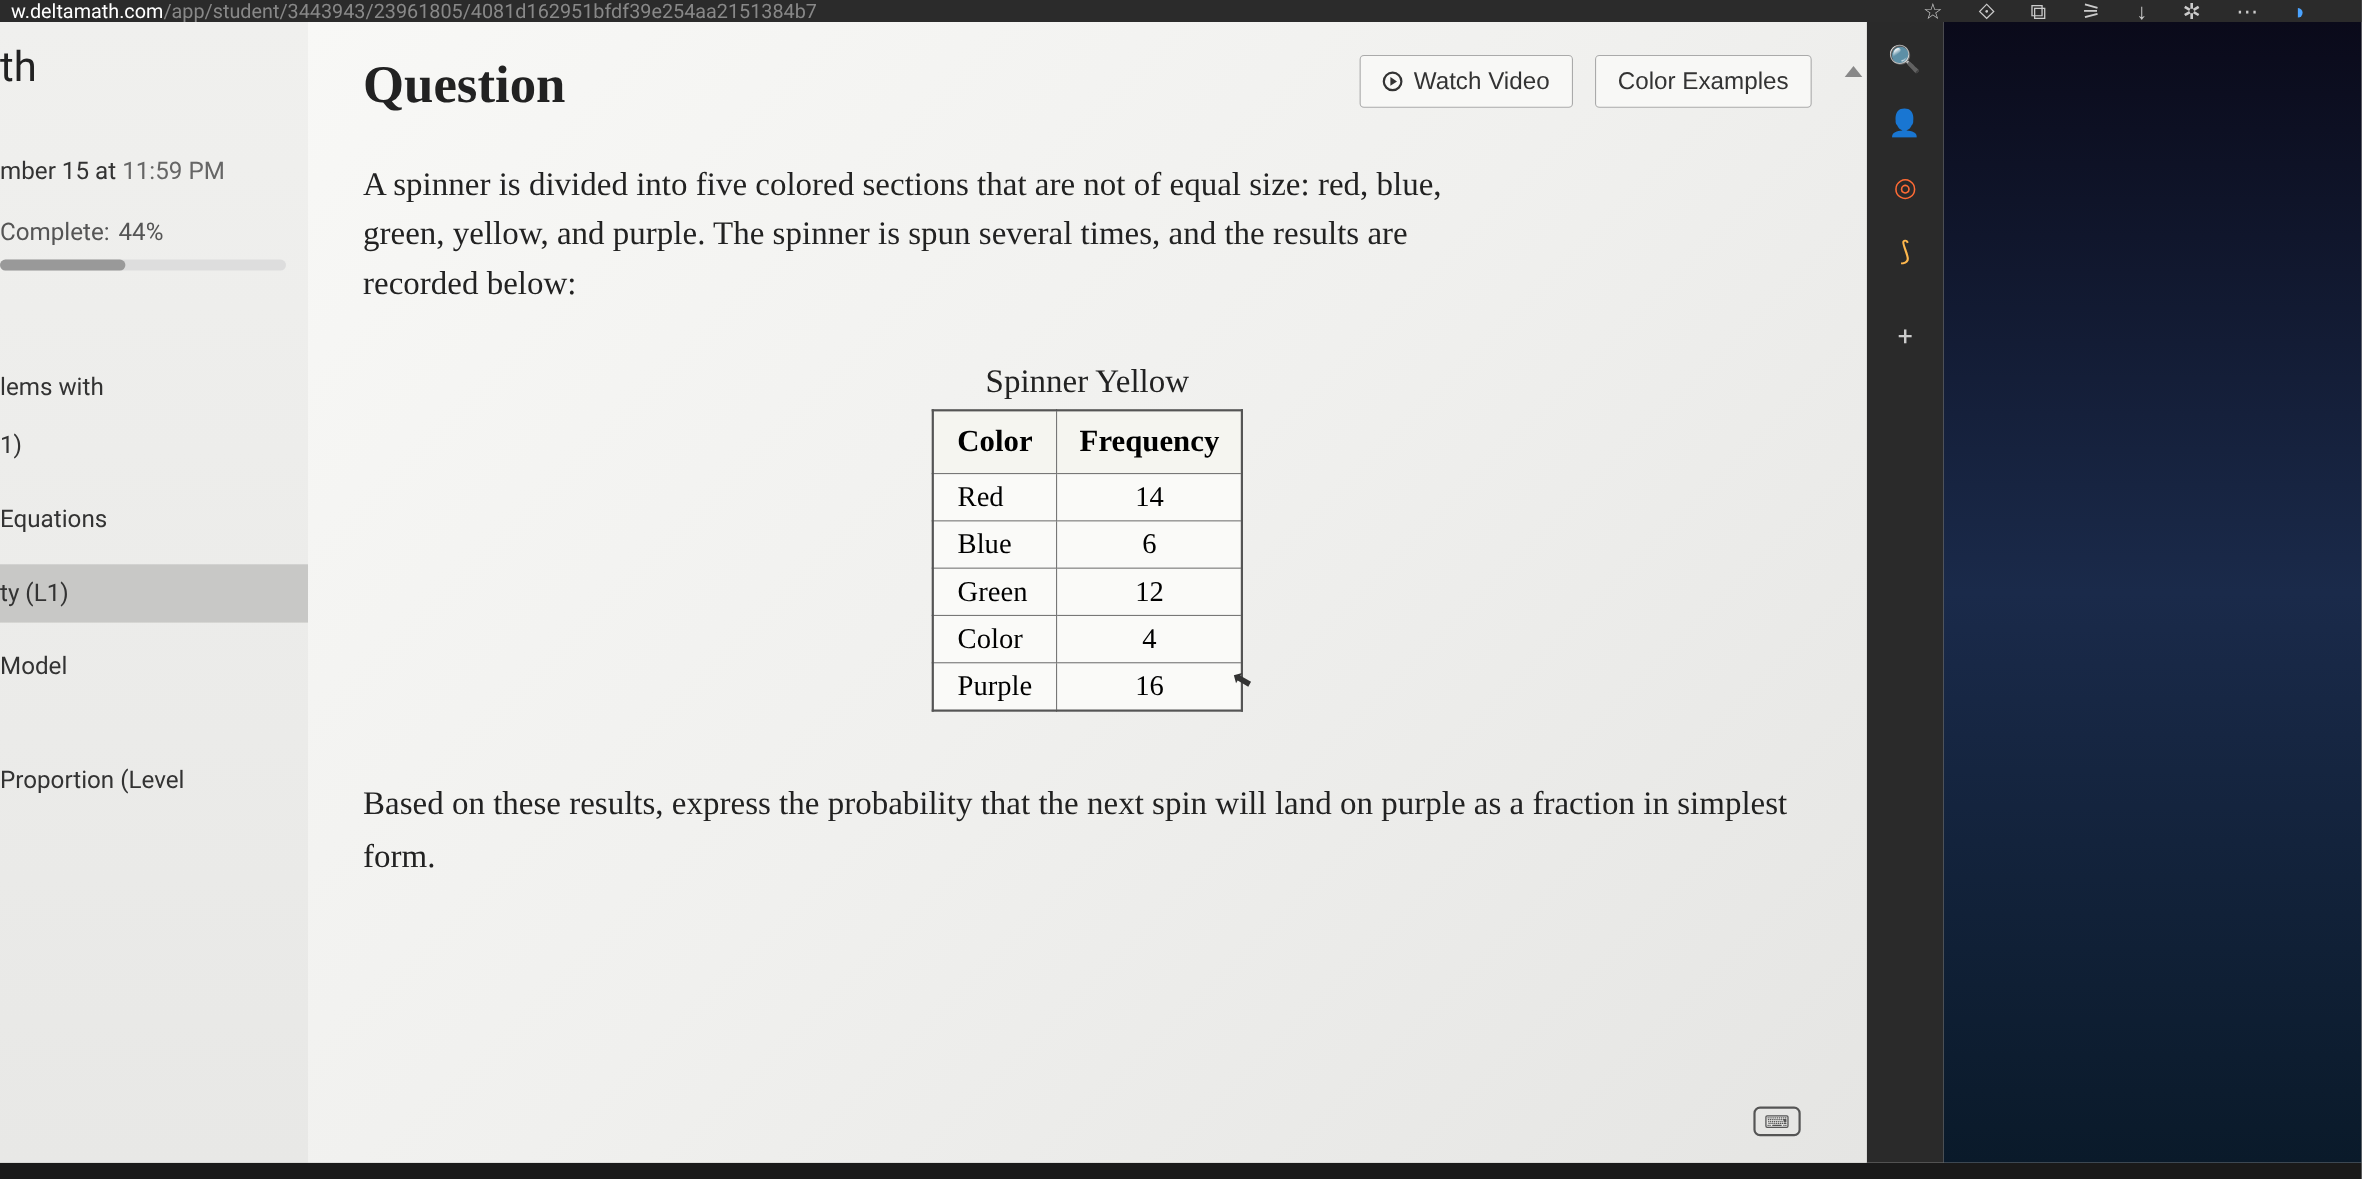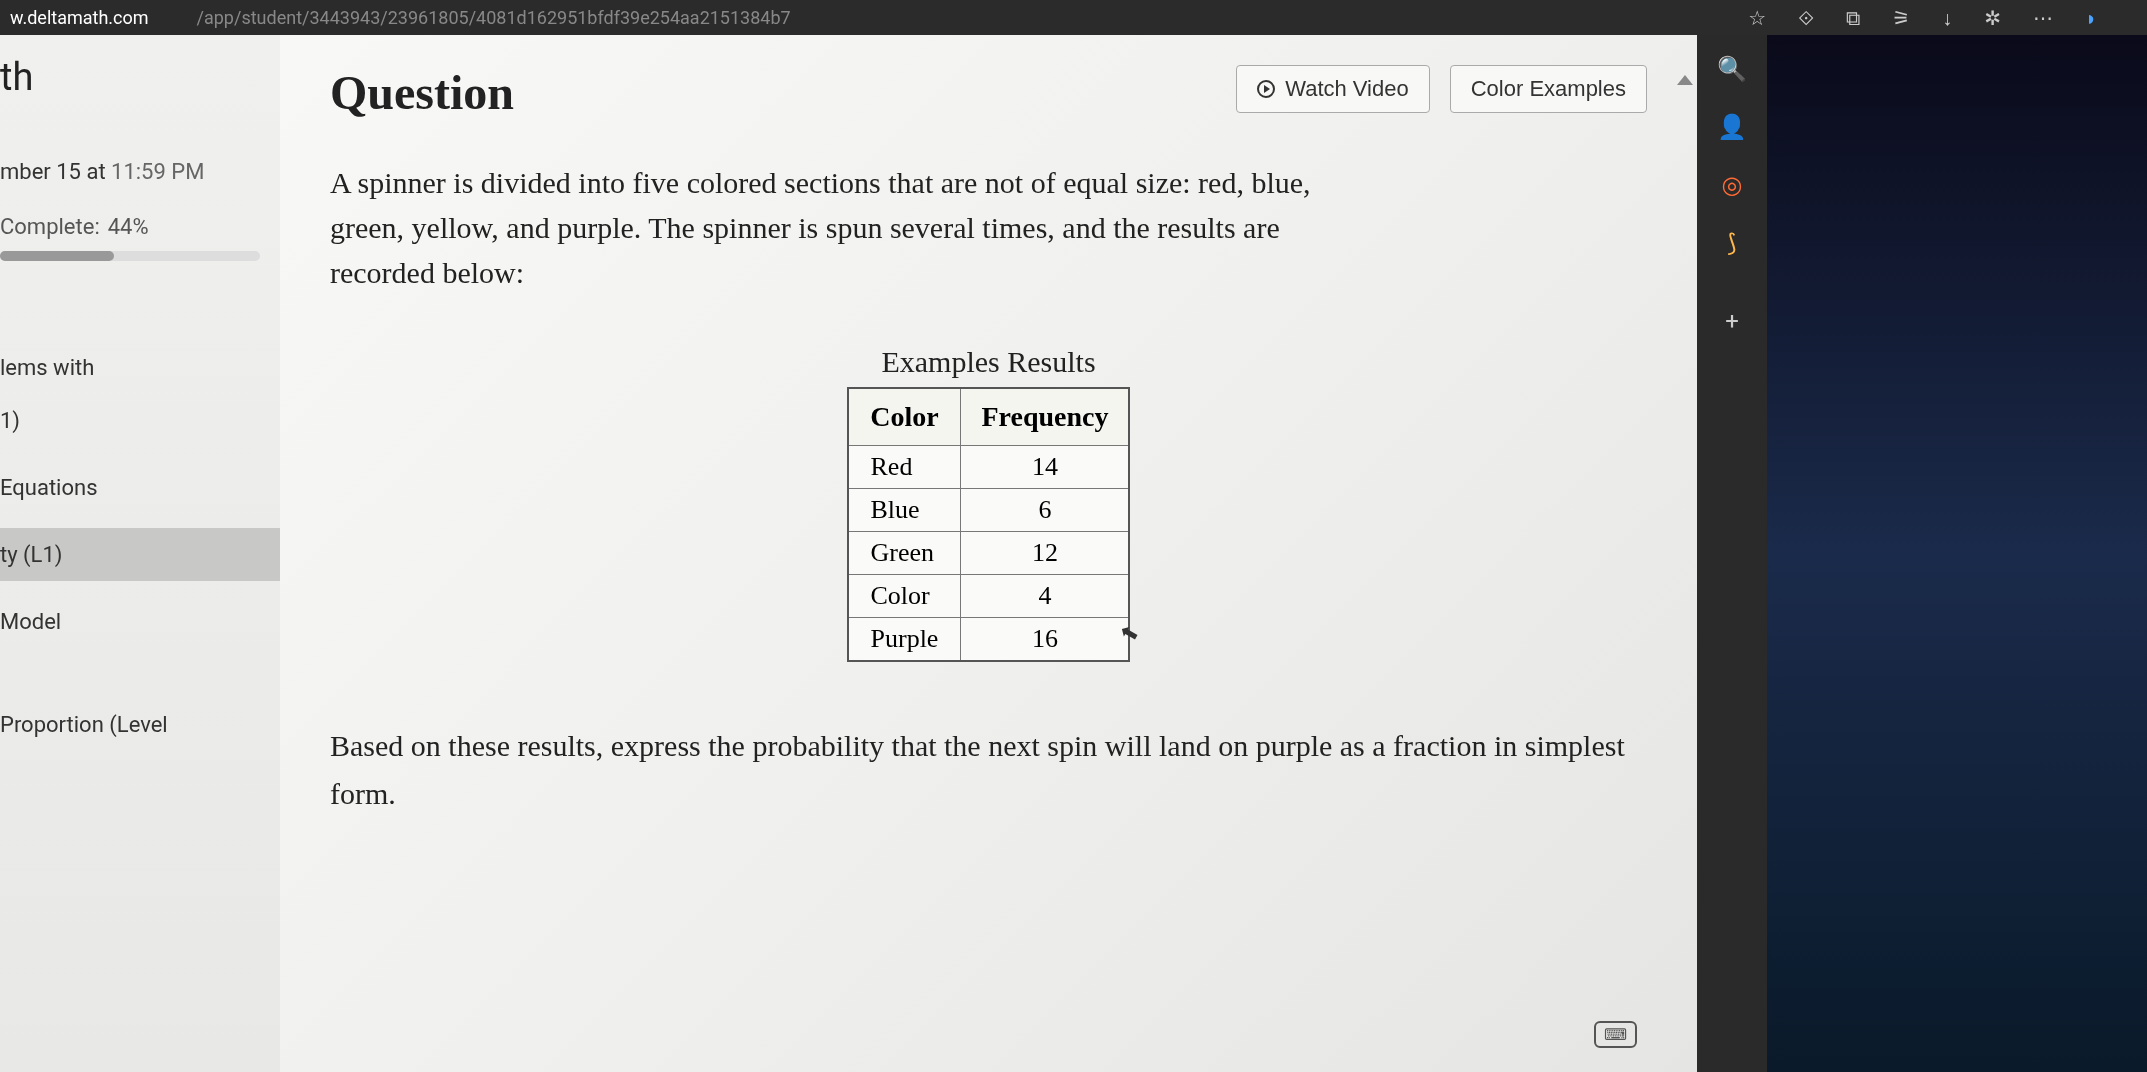--- a/index.html
+++ b/index.html
@@ -6,31 +6,31 @@
     body {
       font-family: -apple-system, BlinkMacSystemFont, "Segoe UI", Roboto, sans-serif;
       background: #1a1a1a;
       width: 2147px;
       height: 1072px;
       overflow: hidden;
       position: relative;
     }
     .browser-bar {
       background: #2b2b2b;
-      height: 35px;
+      height: 20px;
       display: flex;
       align-items: center;
       padding: 0 10px;
       color: #ccc;
       font-size: 18px;
       justify-content: space-between;
     }
     .url-section { display: flex; align-items: center; }
     .url-domain { color: #fff; }
-    .url-path { color: #888; margin-left: 48px; }
+    .url-path { color: #888; }
     .browser-icons {
       display: flex;
       align-items: center;
       gap: 32px;
       margin-right: 40px;
     }
     .browser-icons span { color: #ccc; font-size: 20px; cursor: pointer; }
     .app-container {
       display: flex;
       height: calc(100% - 35px);
@@ -287,21 +287,21 @@
         </button>
         <button class="header-btn">
           <span>Color Examples</span>
         </button>
       </div>
     </div>
 
     <div class="question-text">A spinner is divided into five colored sections that are not of equal size: red, blue, green, yellow, and purple. The spinner is spun several times, and the results are recorded below:</div>
 
     <div class="table-section">
-      <div class="table-title">Examples Results</div>
+      <div class="table-title">Spinner Yellow</div>
       <table class="spinner-table">
         <thead>
           <tr>
             <th>Color</th>
             <th>Frequency</th>
           </tr>
         </thead>
         <tbody>
           <tr>
               <td>Red</td>

